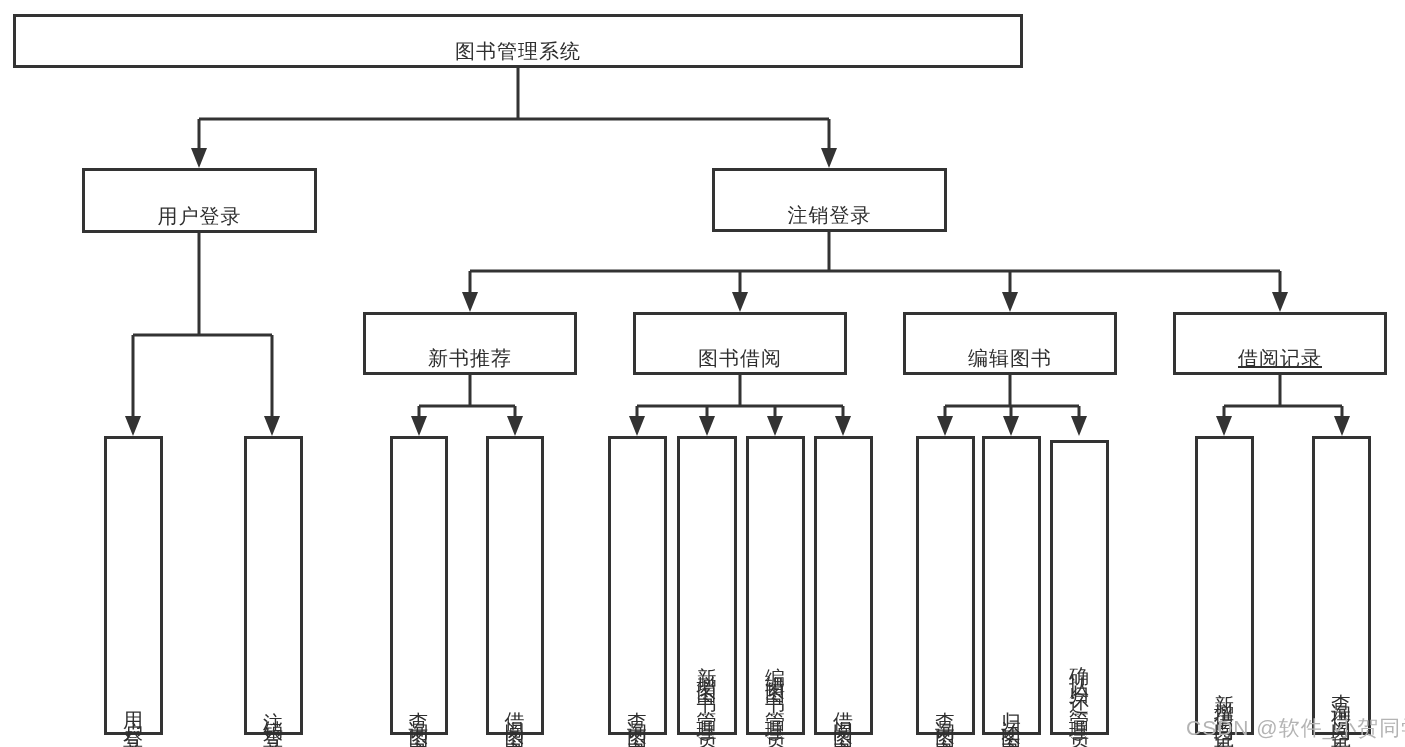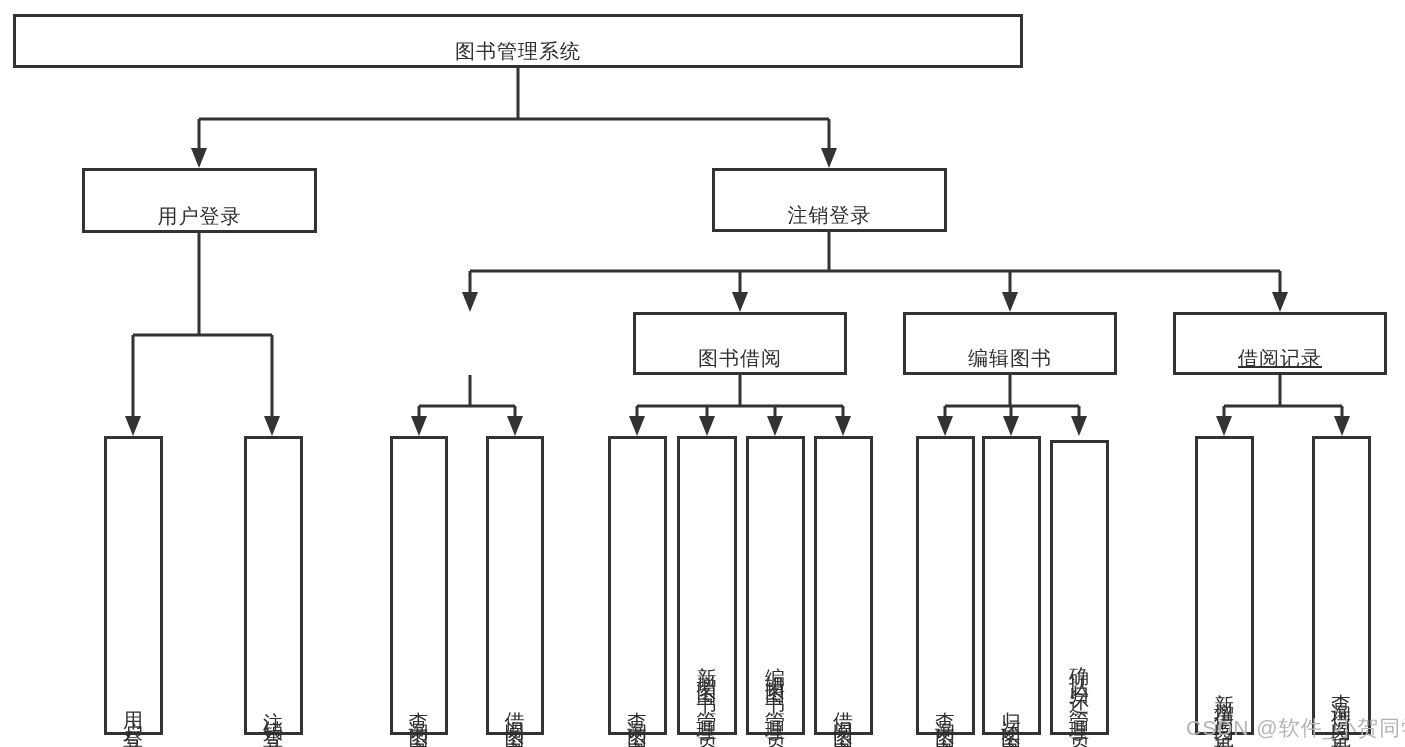--- a/index.html
+++ b/index.html
@@ -97,20 +97,23 @@
     <span>图书管理系统</span>
   </div>
 
   <div class="node hbox" style="left:82px; top:168px; width:235px; height:65px;">
     <span>用户登录</span>
   </div>
   <div class="node hbox" style="left:712px; top:168px; width:235px; height:64px;">
     <span>注销登录</span>
   </div>
 
+  <div class="node hbox" style="left:363px; top:312px; width:214px; height:63px;">
+    <span>新书推荐</span>
+  </div>
   <div class="node hbox" style="left:633px; top:312px; width:214px; height:63px;">
     <span>图书借阅</span>
   </div>
   <div class="node hbox" style="left:903px; top:312px; width:214px; height:63px;">
     <span>编辑图书</span>
   </div>
   <div class="node hbox" style="left:1173px; top:312px; width:214px; height:63px;text-decoration:underline;">
     <span>借阅记录</span>
   </div>
 

